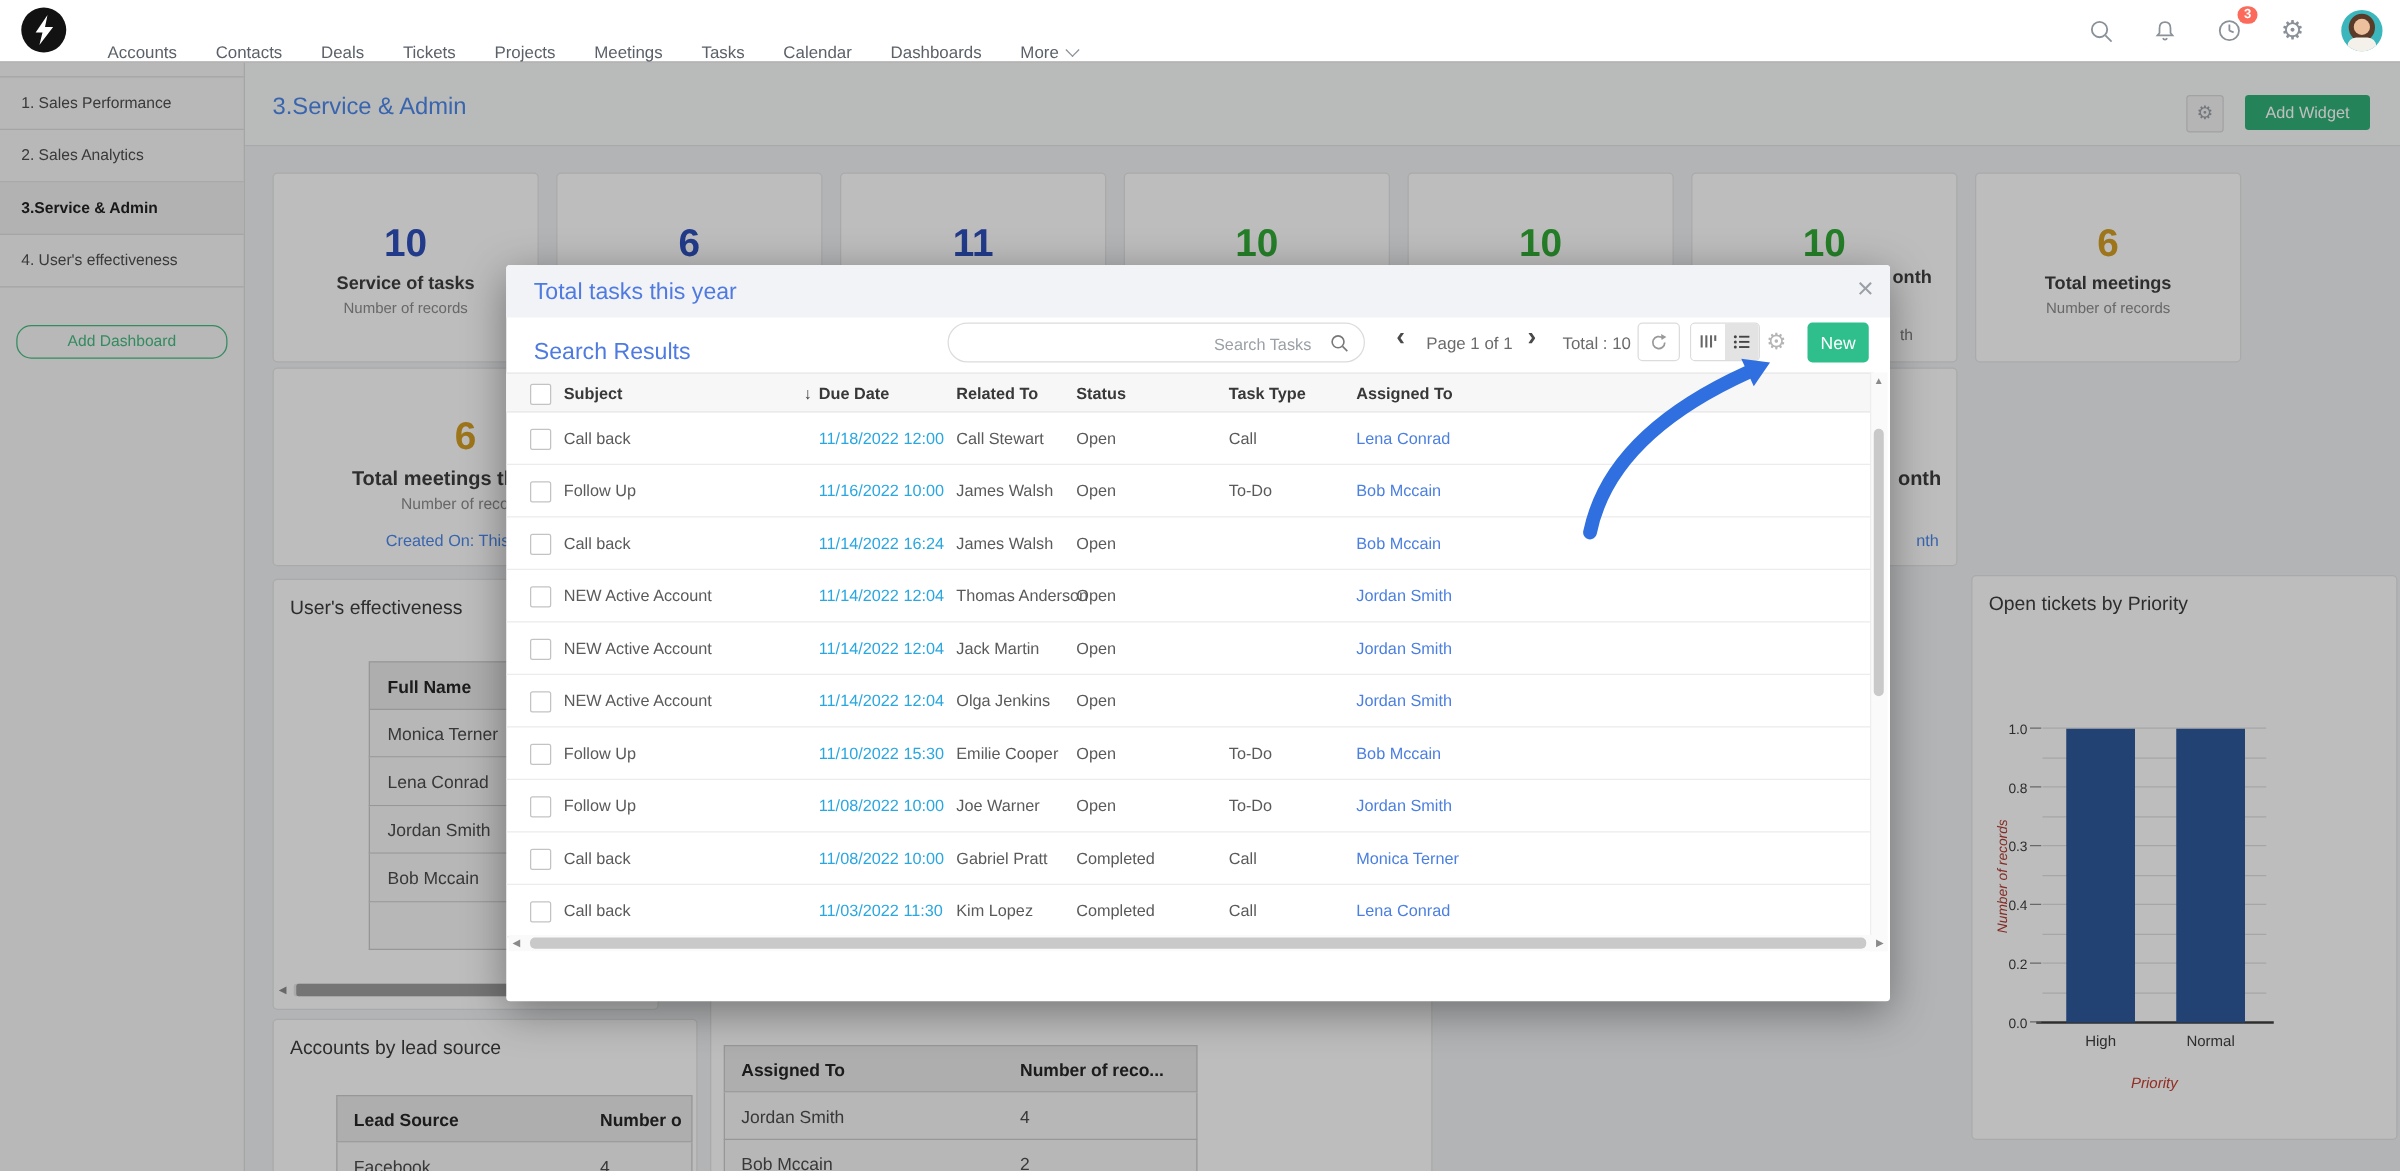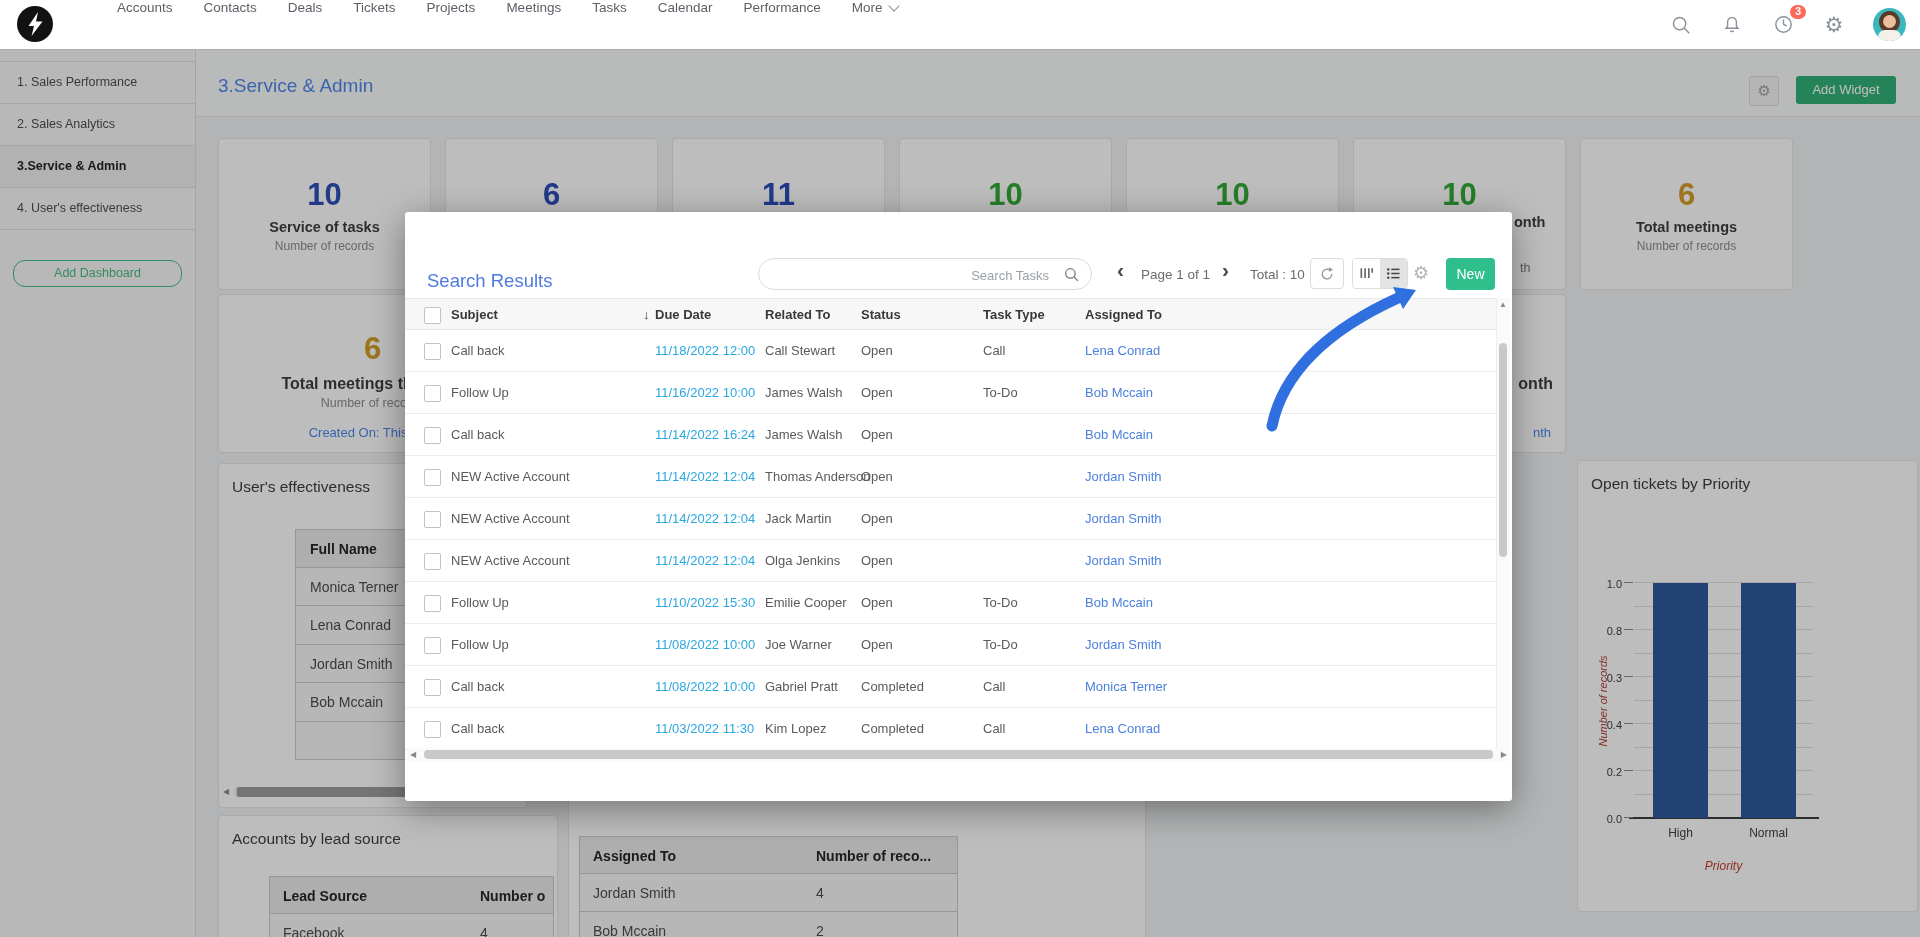--- a/index.html
+++ b/index.html
@@ -2,21 +2,21 @@
 <html><head>
 <meta charset="utf-8">
 <title>CRM Dashboard</title>
 <style>
   html,body{margin:0;padding:0;background:#fff;font-family:"Liberation Sans",sans-serif;}
   #app{position:relative;width:1920px;height:937px;overflow:hidden;background:#eef0f2;}
 
   
   .navbar{position:absolute;left:0;top:0;width:1920px;height:49px;background:#fff;border-bottom:1px solid #e5e5e5;z-index:10;}
   .logo{position:absolute;left:16px;top:5px;width:38px;height:38px;cursor:pointer;}
-  .nav-items{position:absolute;left:86px;top:0;height:49px;display:flex;align-items:flex-start;gap:31px;margin-left:31px;}
+  .nav-items{position:absolute;left:86px;top:0;height:49px;display:flex;align-items:flex-end;gap:31px;}
   .nav-item{font-size:13.5px;color:#5b6168;cursor:pointer;white-space:nowrap;}
   .nav-more{display:flex;align-items:center;gap:7px;cursor:pointer;}
   .caret{width:7px;height:7px;border-right:1.5px solid #8a9199;border-bottom:1.5px solid #8a9199;transform:rotate(45deg);margin-top:-4px;}
   .nav-right{position:absolute;right:14px;top:0;height:49px;display:flex;align-items:center;gap:27px;}
   .icon-btn{position:relative;width:24px;height:24px;display:flex;align-items:center;justify-content:center;cursor:pointer;}
   .badge{position:absolute;top:-8px;right:-11px;background:#fb6a5a;color:#fff;font-size:10.5px;font-weight:bold;border-radius:8px;padding:1.5px 5px;line-height:11px;}
   .avatar{width:33px;height:33px;border-radius:50%;background:#3ab6bc;position:relative;overflow:hidden;cursor:pointer;}
   .avatar .hair{position:absolute;left:6px;top:3px;width:21px;height:22px;border-radius:50%;background:#5a3a28;}
   .avatar .face{position:absolute;left:10px;top:7px;width:13px;height:13px;border-radius:50%;background:#ecbf9d;}
   .avatar .shirt{position:absolute;left:5px;top:22px;width:23px;height:14px;border-radius:8px;background:#f4f0ea;}
@@ -143,21 +143,21 @@
     </div>
     <div class="nav-items">
         <div class="nav-item">Accounts</div>
         <div class="nav-item">Contacts</div>
         <div class="nav-item">Deals</div>
         <div class="nav-item">Tickets</div>
         <div class="nav-item">Projects</div>
         <div class="nav-item">Meetings</div>
         <div class="nav-item">Tasks</div>
         <div class="nav-item">Calendar</div>
-        <div class="nav-item">Performance</div>
+        <div class="nav-item">Dashboards</div>
         <div class="nav-item nav-more">
           <span>More</span>
           <span class="caret"></span>
         </div>
       </div>
     <div class="nav-right">
       <div class="icon-btn">
         <svg width="22" height="22" viewBox="0 0 24 24">
             <circle cx="10.5" cy="10.5" r="6.7" stroke="#8a9199" stroke-width="1.6" fill="none"></circle>
             <line x1="15.6" y1="15.6" x2="21" y2="21" stroke="#8a9199" stroke-width="1.6"></line>
@@ -323,20 +323,24 @@
         <div class="bar" style="left: 19px; height: 235px; background: rgb(43, 87, 151);"></div>
         <div class="catlab" style="left: 2.5px;">High</div>
         <div class="bar" style="left: 107px; height: 235px; background: rgb(43, 87, 151);"></div>
         <div class="catlab" style="left: 90.5px;">Normal</div>
       </div>
   </div>
 
   <div class="dim"></div>
 
   <div class="modal">
+    <div class="m-head">
+      <div class="m-title">Total tasks this year</div>
+      <div class="m-close">×</div>
+    </div>
     <div class="m-section">Search Results</div>
 
     <div class="search-pill">
       <input type="text" placeholder="Search Tasks" style="">
       <span class="pill-mag">
         <svg width="17" height="17" viewBox="0 0 24 24">
             <circle cx="10.5" cy="10.5" r="6.7" stroke="#777" stroke-width="1.8" fill="none"></circle>
             <line x1="15.6" y1="15.6" x2="21" y2="21" stroke="#777" stroke-width="1.8"></line>
           </svg>
       </span>

